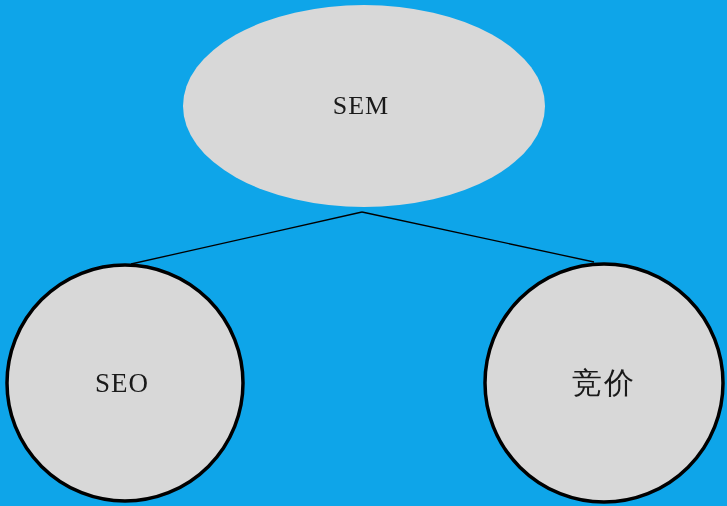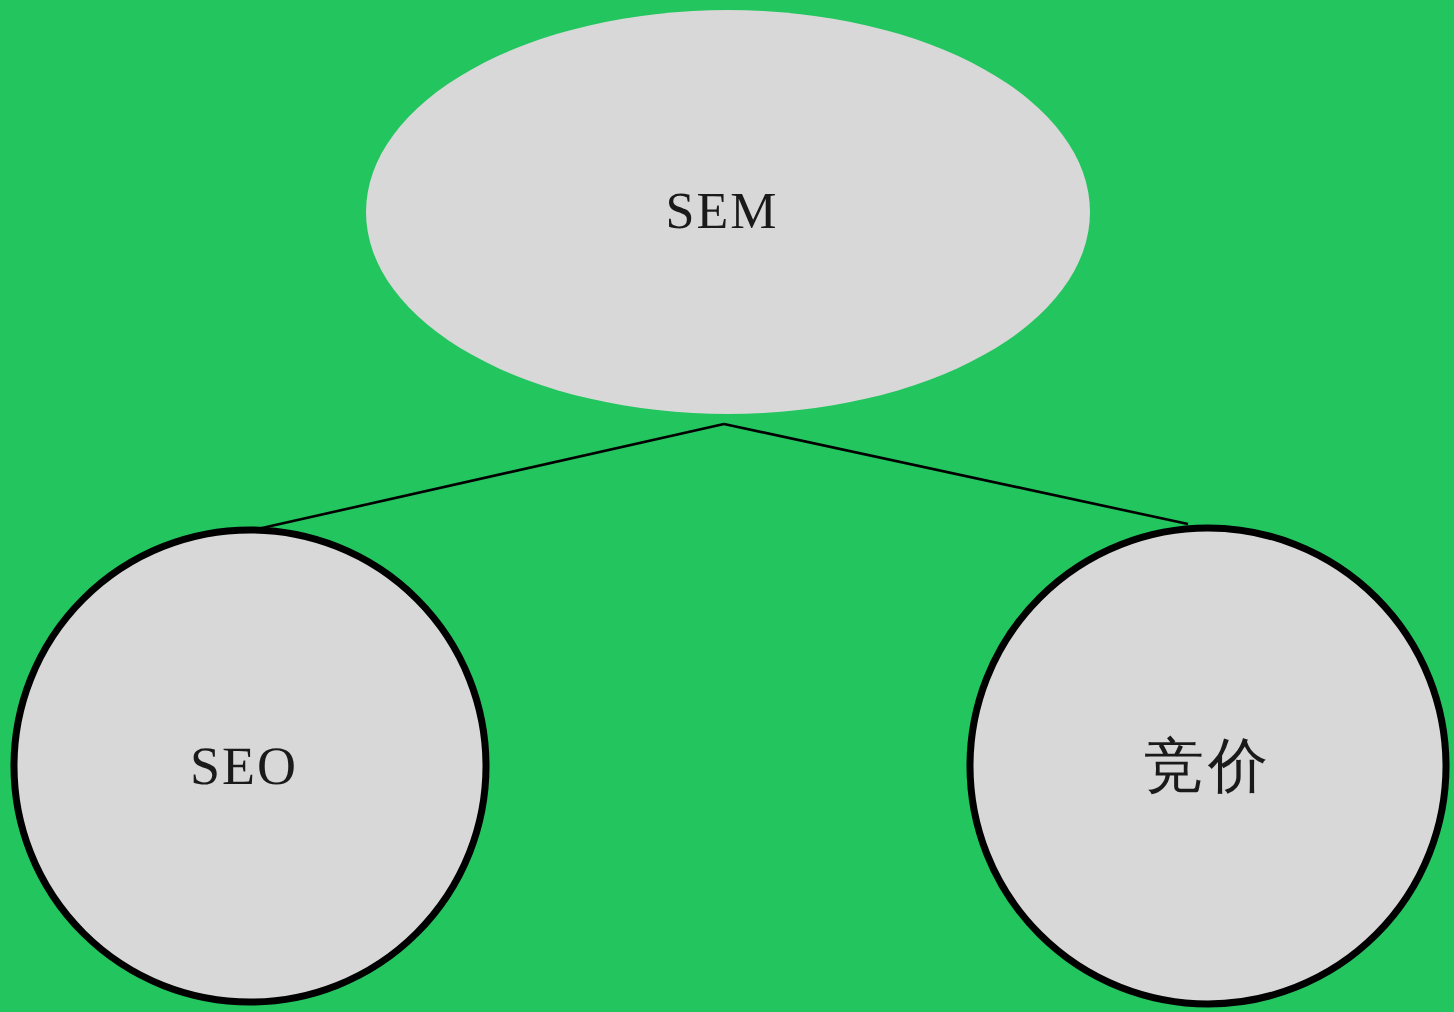--- a/index.html
+++ b/index.html
@@ -4,21 +4,21 @@
 <style>
   html, body {
     margin: 0;
     padding: 0;
     background: #ffffff;
   }
   #canvas {
     position: relative;
     width: 727px;
     height: 506px;
-    background: #22c55e;
+    background: #0ea5e9;
     overflow: hidden;
   }
   svg {
     display: block;
     width: 727px;
     height: 506px;
   }
   .node-label {
     font-family: "Liberation Serif", "DejaVu Serif", serif;
     fill: #1a1a1a;

